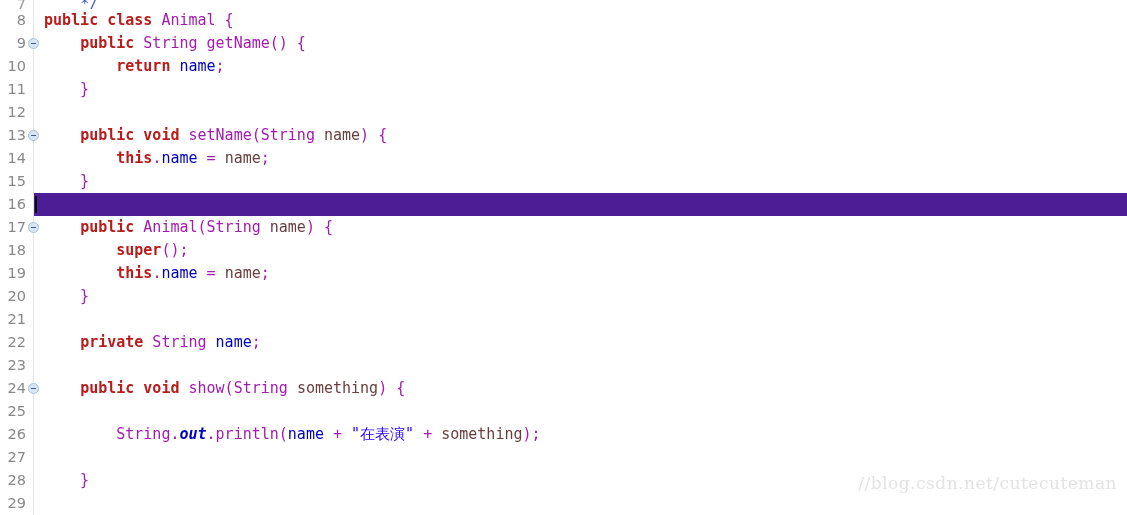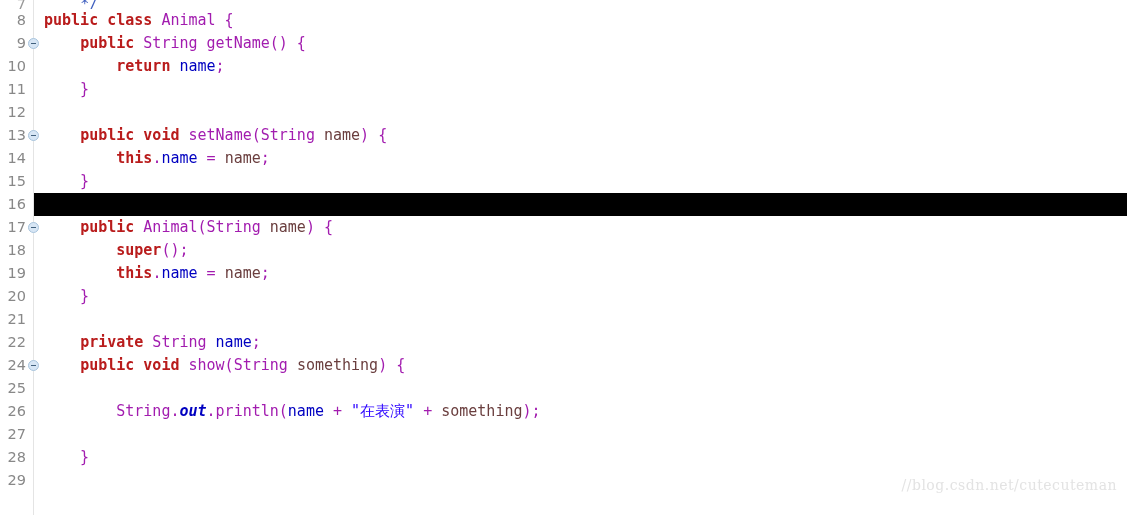--- a/index.html
+++ b/index.html
@@ -19,21 +19,21 @@
     background:#e4e4e4;z-index:4;
   }
 
   
   .rows{position:absolute;left:0;top:0;width:1127px;height:515px;}
   .row{
     position:relative;height:23px;line-height:23px;white-space:pre;
     font-size:15px;
   }
   .row.first{height:9px;line-height:9px;overflow:hidden;}
-  .row.current{background:#000000;text-decoration:underline;}
+  .row.current{background:#4c1d95;text-decoration:underline;}
 
   .lno{
     position:absolute;left:0;top:0;width:26px;text-align:right;
     color:#888888;font-size:14.5px;
     font-family:"DejaVu Sans","Liberation Sans",sans-serif;
     z-index:5;
   }
   .row.first .lno{color:#999;}
 
   .fold{
@@ -63,21 +63,21 @@
 
   
   .caret{
     position:absolute;left:35px;top:3px;width:1.6px;height:17px;
     background:#000;z-index:7;
   }
 
   
   .watermark{
     position:absolute;right:10px;bottom:22px;
-    color:#e3e3e3;font-size:14px;letter-spacing:0.5px;
+    color:#e3e3e3;font-size:17px;letter-spacing:0.5px;
     font-family:"DejaVu Serif","Liberation Serif",serif;
     user-select:none;z-index:2;
   }
 </style>
 </head>
 <body>
 
 <div class="editor">
 
   <div class="gutter"></div>
@@ -93,20 +93,21 @@
       <div class="row"><span class="lno">13</span><span class="fold"></span><span class="code"><span class="pln">    </span><span class="kw">public</span><span class="pln"> </span><span class="kw">void</span><span class="pln"> setName(String </span><span class="prm">name</span><span class="pln">) {</span></span></div>
       <div class="row"><span class="lno">14</span><span class="code"><span class="pln">        </span><span class="kw">this</span><span class="pln">.</span><span class="fld">name</span><span class="pln"> = </span><span class="prm">name</span><span class="pln">;</span></span></div>
       <div class="row"><span class="lno">15</span><span class="code"><span class="pln">    }</span></span></div>
       <div class="row current"><span class="lno">16</span><span class="caret"></span><span class="code"></span></div>
       <div class="row"><span class="lno">17</span><span class="fold"></span><span class="code"><span class="pln">    </span><span class="kw">public</span><span class="pln"> Animal(String </span><span class="prm">name</span><span class="pln">) {</span></span></div>
       <div class="row"><span class="lno">18</span><span class="code"><span class="pln">        </span><span class="kw">super</span><span class="pln">();</span></span></div>
       <div class="row"><span class="lno">19</span><span class="code"><span class="pln">        </span><span class="kw">this</span><span class="pln">.</span><span class="fld">name</span><span class="pln"> = </span><span class="prm">name</span><span class="pln">;</span></span></div>
       <div class="row"><span class="lno">20</span><span class="code"><span class="pln">    }</span></span></div>
       <div class="row"><span class="lno">21</span><span class="code"></span></div>
       <div class="row"><span class="lno">22</span><span class="code"><span class="pln">    </span><span class="kw">private</span><span class="pln"> String </span><span class="fld">name</span><span class="pln">;</span></span></div>
+      <div class="row"><span class="lno">23</span><span class="code"></span></div>
       <div class="row"><span class="lno">24</span><span class="fold"></span><span class="code"><span class="pln">    </span><span class="kw">public</span><span class="pln"> </span><span class="kw">void</span><span class="pln"> show(String </span><span class="prm">something</span><span class="pln">) {</span></span></div>
       <div class="row"><span class="lno">25</span><span class="code"></span></div>
       <div class="row"><span class="lno">26</span><span class="code"><span class="pln">        String.</span><span class="sout">out</span><span class="pln">.println(</span><span class="fld">name</span><span class="pln"> + </span><span class="str">"在表演"</span><span class="pln"> + </span><span class="prm">something</span><span class="pln">);</span></span></div>
       <div class="row"><span class="lno">27</span><span class="code"></span></div>
       <div class="row"><span class="lno">28</span><span class="code"><span class="pln">    }</span></span></div>
       <div class="row"><span class="lno">29</span><span class="code"></span></div>
     </div>
 
   <div class="watermark">//blog.csdn.net/cutecuteman</div>
 

